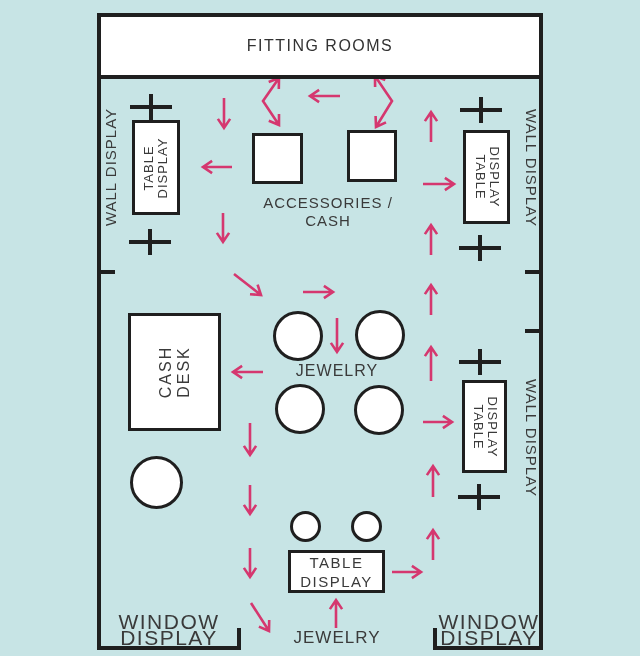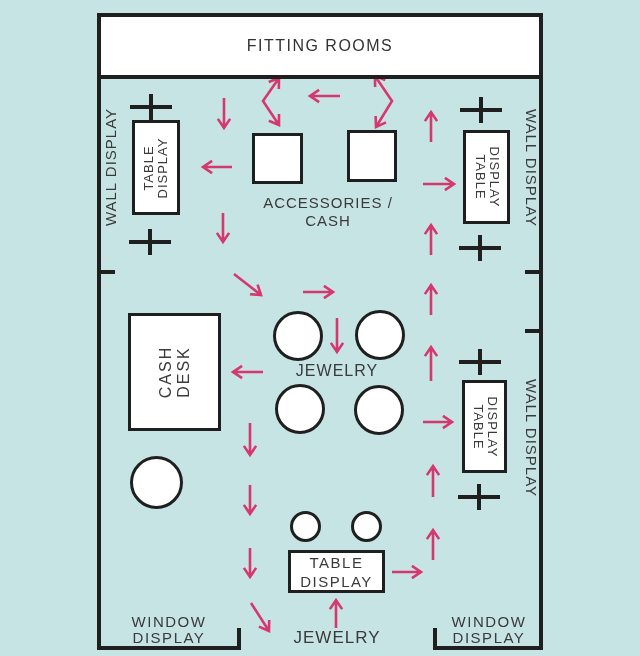--- a/index.html
+++ b/index.html
@@ -47,21 +47,21 @@
   }
   .walllabel.ccw{transform:translate(-50%,-50%) rotate(-90deg);}
   .walllabel.cw{transform:translate(-50%,-50%) rotate(90deg);}
   .label{
     position:absolute;transform:translate(-50%,-50%);
     text-align:center;white-space:nowrap;color:var(--text);
   }
   .label div{white-space:nowrap;}
   .lbl-acc{font-size:15px;line-height:18px;letter-spacing:1px;}
   .lbl-jewelry{font-size:16px;letter-spacing:1px;}
-  .lbl-window{font-size:15px;line-height:16px;letter-spacing:1.5px;}
+  .lbl-window{font-size:21px;line-height:16px;letter-spacing:1.5px;}
   .lbl-entrance{font-size:17px;letter-spacing:1px;}
   .tbl-bottom{
     display:flex;align-items:center;justify-content:center;
     font-size:15px;line-height:19px;letter-spacing:1.5px;text-align:center;
   }
   .circle{
     position:absolute;background:#fff;border:3px solid var(--line);
     border-radius:50%;box-sizing:border-box;
   }
 </style>

